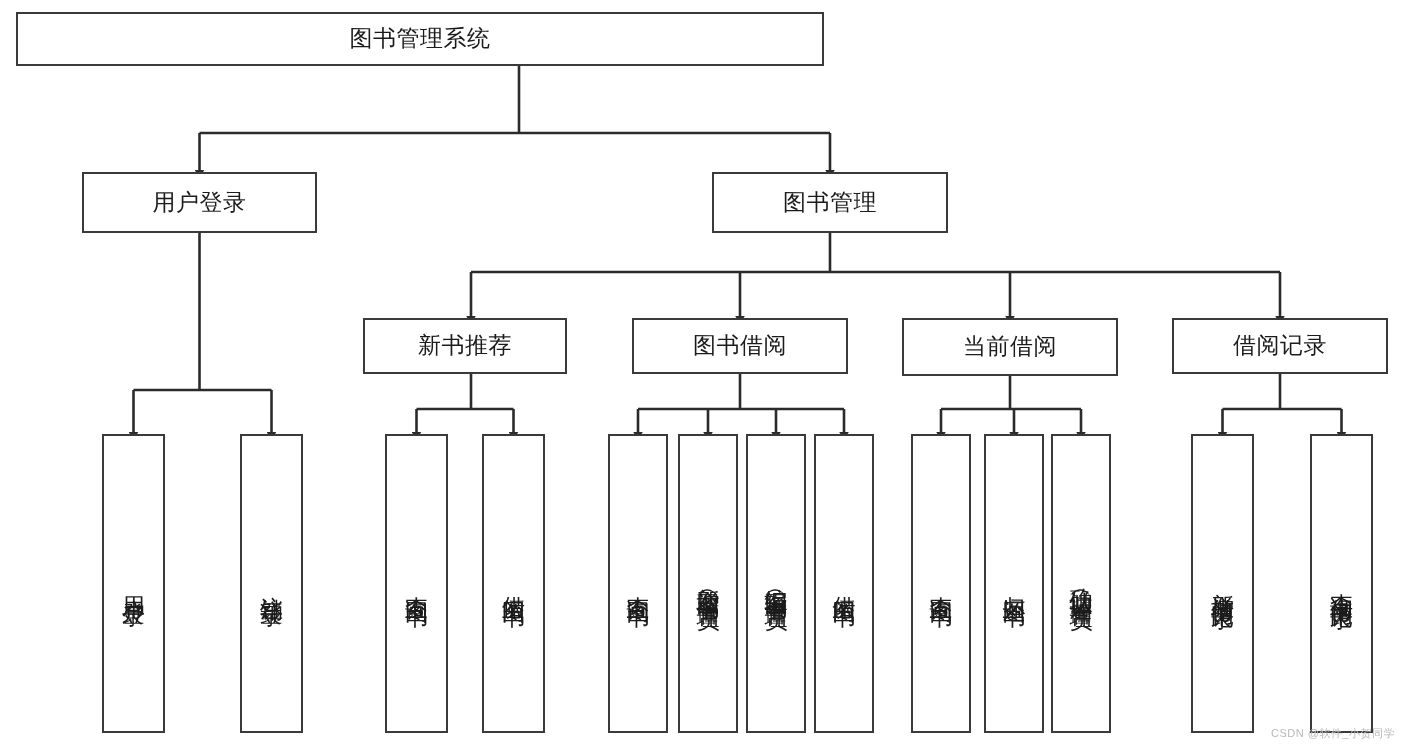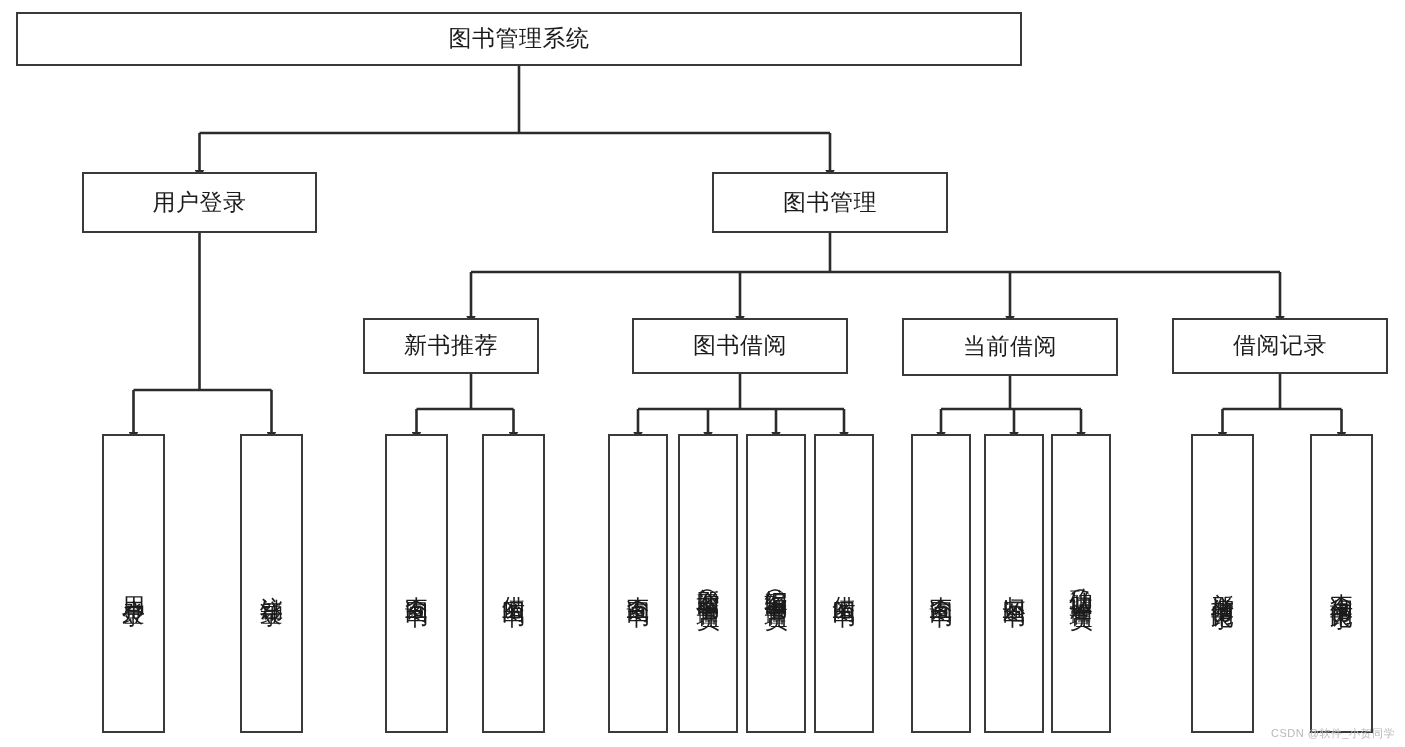--- a/index.html
+++ b/index.html
@@ -109,32 +109,32 @@
         <path d="M941,409 L941,433" marker-end="url(#arrow)"></path>
         <path d="M1014,409 L1014,433" marker-end="url(#arrow)"></path>
         <path d="M1081,409 L1081,433" marker-end="url(#arrow)"></path>
         <path d="M1280,374 L1280,409"></path>
         <path d="M1222.5,409 L1341.5,409"></path>
         <path d="M1222.5,409 L1222.5,433" marker-end="url(#arrow)"></path>
         <path d="M1341.5,409 L1341.5,433" marker-end="url(#arrow)"></path>
       </g>
   </svg>
 
-  <div class="node horizontal" id="node-root" style="left: 16px; top: 12px; width: 1006px; height: 54px;">
+  <div class="node horizontal" id="node-root" style="left: 16px; top: 12px; width: 808px; height: 54px;">
     <span class="node-label">图书管理系统</span>
   </div>
 
   <div id="node-layer">
       <div class="node horizontal" style="left: 82px; top: 172px; width: 235px; height: 61px;">
         <span class="node-label">用户登录</span>
       </div>
       <div class="node horizontal" style="left: 712px; top: 172px; width: 236px; height: 61px; justify-content: center;">
         <span class="node-label">图书管理</span>
       </div>
-      <div class="node horizontal" style="left: 363px; top: 318px; width: 176px; height: 56px;">
+      <div class="node horizontal" style="left: 363px; top: 318px; width: 204px; height: 56px;">
         <span class="node-label">新书推荐</span>
       </div>
       <div class="node horizontal" style="left: 632px; top: 318px; width: 216px; height: 56px; justify-content: center;">
         <span class="node-label">图书借阅</span>
       </div>
       <div class="node horizontal" style="left: 902px; top: 318px; width: 216px; height: 58px;">
         <span class="node-label">当前借阅</span>
       </div>
       <div class="node horizontal" style="left: 1172px; top: 318px; width: 216px; height: 56px;">
         <span class="node-label">借阅记录</span>

